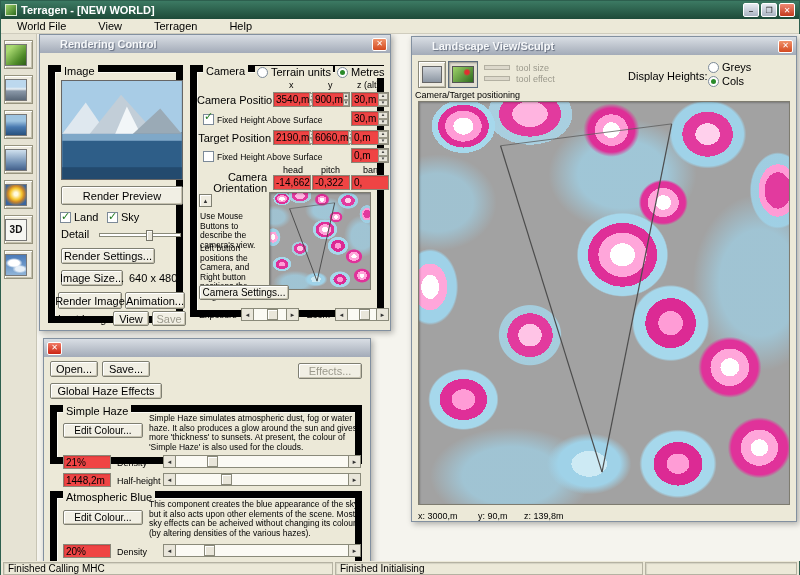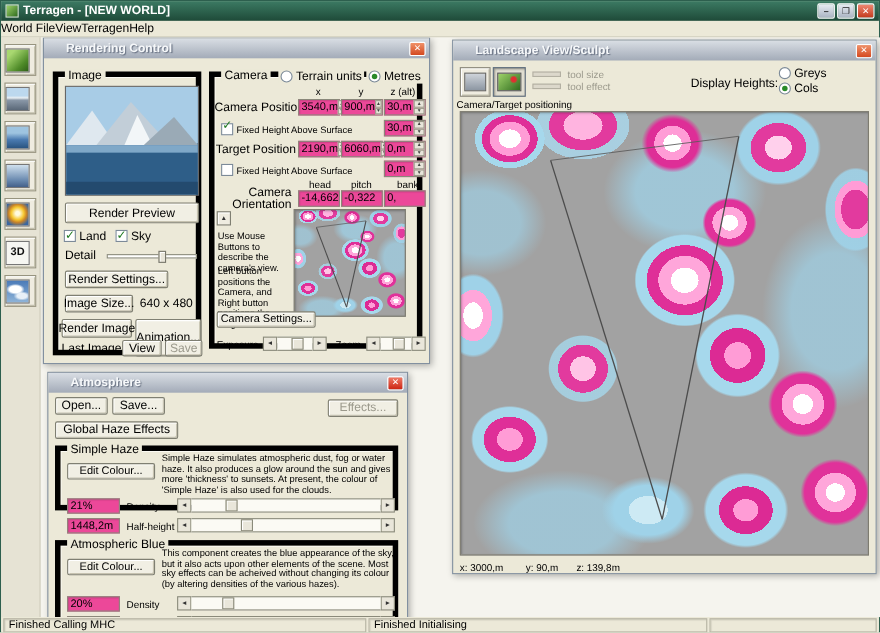--- a/index.html
+++ b/index.html
@@ -13,21 +13,21 @@
   .appicon { width:12px; height:12px; background:linear-gradient(135deg,#9fd36a,#2e6b1e); border:1px solid #d8e8d0; margin-right:4px; }
   .maintitle { color:#fff; font-weight:bold; flex:1; font-size:11px; }
   .winbtns { display:flex; gap:2px; }
   .wbtn { width:16px; height:14px; border:1px solid #fff; border-radius:2px;
     background:linear-gradient(#e8ecf2,#aab4c2); color:#222; font-size:8px; display:flex; align-items:center; justify-content:center; }
   .wbtn.close { background:linear-gradient(#ef8973,#c33a1d); color:#fff; }
   .g-min::before{content:"–"; font-weight:bold;} .g-rest::before{content:"❐";} .g-x::before{content:"✕";}
 
   .menubar { position:absolute; left:0; top:18px; width:100%; height:15px; background:#ece9d8;
     border-bottom:1px solid #cfccbd; display:flex; align-items:center; }
-  .mitem { padding:0 0; }
+  .mitem { padding:0 16px; }
 
   .rail { position:absolute; left:0; top:33px; width:36px; height:527px; background:#e6e3d4; border-right:1px solid #c8c5b5; }
   .tool { position:absolute; left:3px; width:29px; height:29px; background:#efece0; border:1px solid #97947f;
     box-shadow:inset 1px 1px 0 #fff, inset -1px -1px 0 #c2bfac; display:flex; align-items:center; justify-content:flex-start; }
   .ticon { width:22px; height:22px; border:1px solid #777; }
 
   .workspace { position:absolute; left:36px; top:33px; width:764px; height:527px; background:#f5f4ee; overflow:hidden; }
 
   .statusbar { position:absolute; left:0; top:560px; width:100%; height:15px; background:#ece9d8; display:flex; gap:2px; padding:1px 2px; }
   .scell { border:1px solid #b5b2a2; box-shadow:inset 1px 1px 1px rgba(0,0,0,.1); padding:0 4px; font-size:10px; line-height:11px; background:#ece9d8; }
@@ -37,35 +37,35 @@
   .win { position:absolute; background:#ece9d8; border:1px solid #8290a0; box-shadow:2px 2px 6px rgba(0,0,0,.30); }
   .tbar { height:18px; display:flex; align-items:center; padding:0 3px;
     background:linear-gradient(to bottom,#d9dee4,#a3abb8); }
   .ttl { flex:1; font-weight:bold; font-size:11px; color:#f6f8fa; text-shadow:1px 1px 1px rgba(70,80,100,.7);padding-left:17px; }
   .xbtn { width:15px; height:13px; border:1px solid #fff; border-radius:2px; color:#fff; font-size:8px;
     display:flex; align-items:center; justify-content:center; background:linear-gradient(#f0926a,#d4491f); }
   .xbtn.red { background:linear-gradient(#f07a66,#cc2412); }
   .xbtn::before{content:"✕"; line-height:1;}
   .wbody { position:absolute; left:0; top:18px; right:0; bottom:0; }
 
-  .grp { position:absolute; border:5px solid #000000; box-shadow:inset 1px 1px 0 #fbfaf3;text-decoration:underline; }
+  .grp { position:absolute; border:7px solid #000000; box-shadow:inset 1px 1px 0 #fbfaf3;text-decoration:underline; }
   .leg { position:absolute; top:-7px; left:6px; background:#ece9d8; padding:0 3px; font-size:11px; }
 
   .btn { position:absolute; display:flex; align-items:center; justify-content:center; font-size:11px;
     background:#f1efe4; border:1px solid #7f7f72; border-radius:2px;
     box-shadow:inset 1px 1px 0 #fff, inset -1px -1px 0 #c6c2b0; white-space:nowrap; }
   .btn.dis { color:#9b998c; }
 
   .lbl { position:absolute; font-size:11px; white-space:nowrap; }
   .lbl9 { font-size:9px; }
   .lbl8 { font-size:8.5px; line-height:9.5px; }
   .rtl { text-align:right; }
   .gray { color:#9b998c; }
 
-  .field { position:absolute; height:15px; background:#ec4899; border:1px solid #8a887a;
+  .field { position:absolute; height:15px; background:#ef4444; border:1px solid #8a887a;
     box-shadow:inset 1px 1px 1px rgba(0,0,0,.12); font-size:10px; display:flex; align-items:center; padding-left:2px; }
   .spinner { margin-left:auto; width:10px; height:100%; display:flex; flex-direction:column; }
   .su,.sd { flex:1; background:#e8e5da; border:1px solid #9a9888; font-size:4.5px; line-height:4px; text-align:center; color:#444; }
   .su::before{content:"▲";} .sd::before{content:"▼";}
 
   .cbx { width:11px; height:11px; background:#fff; border:1px solid #7c8a98; display:inline-block; position:relative; vertical-align:-2px; }
   .cbx.on::before { content:"✓"; position:absolute; top:-3px; left:0px; font-size:11px; color:#1f7a1f; }
   .rad { width:11px; height:11px; background:#fff; border:1px solid #7c8a98; border-radius:50%; display:inline-block; position:relative; vertical-align:-2px; }
   .rad.on::before { content:""; position:absolute; inset:2px; border-radius:50%; background:#2a8a2a; }
   .ckrow { position:absolute; white-space:nowrap; }
@@ -243,21 +243,21 @@
             <span class="cbx on"></span><span class="t">Sky</span>
           </span>
           <span class="lbl" style="left:6px;top:156px">Detail</span>
           <span class="track" style="left:44px;top:161px;width:82px">
             <span class="tthumb" style="left:58%"></span>
           </span>
           <div class="btn" style="left:6px;top:176px;width:94px;height:16px">Render Settings...</div>
           <div class="btn" style="left:6px;top:198px;width:62px;height:16px">Image Size...</div>
           <span class="lbl" style="left:74px;top:200px">640 x 480</span>
           <div class="btn" style="left:3px;top:220px;width:64px;height:17px">Render Image</div>
-          <div class="btn" style="left:70px;top:220px;width:60px;height:34px">Animation...</div>
+          <div class="btn" style="left:70px;top:220px;width:60px;height:17px">Animation...</div>
           <span class="lbl" style="left:3px;top:241px">Last Image:</span>
           <div class="btn" style="left:58px;top:239px;width:36px;height:15px">View</div>
           <div class="btn dis" style="left:97px;top:239px;width:34px;height:15px">Save</div>
         </div>
 
         <div class="grp" style="left:150px;top:12px;width:194px;height:252px">
           <span class="leg">Camera</span>
           <span class="ckrow" style="left:58px;top:-6px;background:#ece9d8;padding:0 2px">
             <span class="rad"></span><span class="t">Terrain units</span>
           </span>
@@ -381,21 +381,20 @@
                 <span class="sthumb" style="left:40%"></span>
               </span>
             <span class="sbtn r"></span>
           </span>
         </div>
       </div>
     </div>
 
     <div class="win" style="left:6px;top:304px;width:328px;height:252px">
       <div class="tbar">
-        <span class="ttl">Atmosphere</span>
         <span class="xbtn red"></span>
       </div>
       <div class="wbody">
         <div class="btn" style="left:6px;top:4px;width:48px;height:16px">Open...</div>
         <div class="btn" style="left:58px;top:4px;width:48px;height:16px">Save...</div>
         <div class="btn dis" style="left:254px;top:6px;width:64px;height:16px">Effects...</div>
         <div class="btn" style="left:6px;top:26px;width:112px;height:16px">Global Haze Effects</div>
 
         <div class="grp" style="left:6px;top:48px;width:312px;height:59px">
           <span class="leg">Simple Haze</span>

